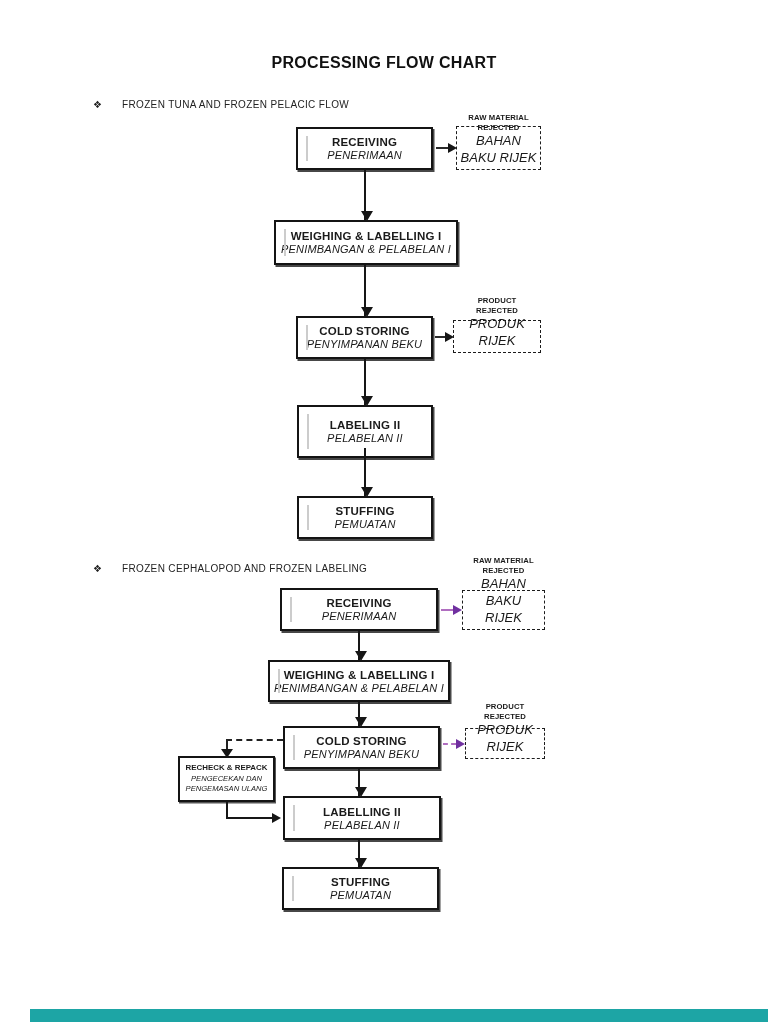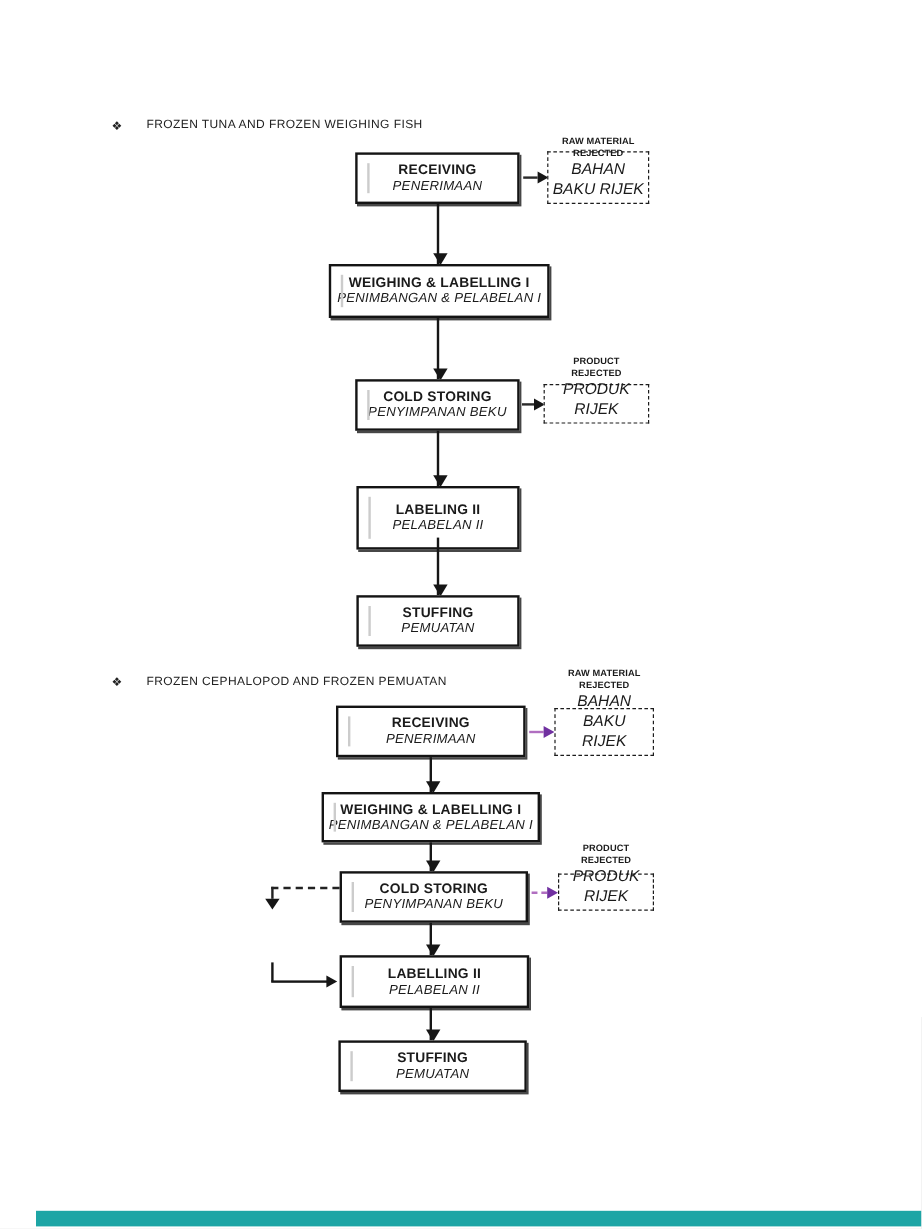--- a/index.html
+++ b/index.html
@@ -69,23 +69,24 @@
   .head-down{width:0;height:0;border-left:6px solid transparent;border-right:6px solid transparent;border-top:9px solid #161616;}
   .head-right{width:0;height:0;border-top:5px solid transparent;border-bottom:5px solid transparent;border-left:9px solid #161616;}
   
   .bottom-bar{left:30px;top:1009px;width:738px;height:13px;background:#1da5a5;}
 </style>
 </head>
 <body>
 
 <div class="page">
 
+  <div class="abs page-title">PROCESSING FLOW CHART</div>
 
   <span class="abs bullet" style="left:93px;top:99px;">❖</span>
-  <span class="abs section-heading" style="left:122px;top:99px;">FROZEN TUNA AND FROZEN WEIGHING FISH</span>
+  <span class="abs section-heading" style="left:122px;top:99px;">FROZEN TUNA AND FROZEN PELACIC FLOW</span>
 
   <div class="flow-box" style="left:296px;top:127px;width:137px;height:43px;">
     <span class="lbl">RECEIVING</span>
     <span class="sub">PENERIMAAN</span>
   </div>
   <div class="abs harrow" style="left:436px;top:147px;width:12px;"></div>
   <div class="abs reject-box" style="left:456px;top:126px;width:85px;height:44px;">
     <span class="lbl">RAW MATERIAL REJECTED</span>
     <span class="sub">BAHAN BAKU RIJEK</span>
   </div>
@@ -113,21 +114,21 @@
     <span class="sub">PELABELAN II</span>
   </div>
   <div class="abs varrow" style="left:364px;top:448px;height:48px;"></div>
 
   <div class="flow-box" style="left:297px;top:496px;width:136px;height:43px;">
     <span class="lbl">STUFFING</span>
     <span class="sub">PEMUATAN</span>
   </div>
 
   <span class="abs bullet" style="left:93px;top:563px;">❖</span>
-  <span class="abs section-heading" style="left:122px;top:563px;">FROZEN CEPHALOPOD AND FROZEN PEMUATAN</span>
+  <span class="abs section-heading" style="left:122px;top:563px;">FROZEN CEPHALOPOD AND FROZEN LABELING</span>
 
   <div class="flow-box" style="left:280px;top:588px;width:158px;height:43px;">
     <span class="lbl">RECEIVING</span>
     <span class="sub">PENERIMAAN</span>
   </div>
   <div class="abs harrow purple" style="left:441px;top:609px;width:12px;"></div>
   <div class="abs reject-box" style="left:462px;top:590px;width:83px;height:40px;">
     <span class="lbl">RAW MATERIAL REJECTED</span>
     <span class="sub">BAHAN BAKU RIJEK</span>
   </div>
@@ -146,20 +147,24 @@
   <div class="abs harrow purple" style="left:443px;top:743px;width:13px;"></div>
   <div class="abs reject-box" style="left:465px;top:728px;width:80px;height:31px;">
     <span class="lbl">PRODUCT REJECTED</span>
     <span class="sub">PRODUK RIJEK</span>
   </div>
 
   <div class="abs hdash" style="left:226px;top:739px;width:57px;"></div>
   <div class="abs vdash" style="left:226px;top:739px;height:10px;"></div>
   <div class="abs head-down" style="left:221px;top:749px;"></div>
 
+  <div class="abs loop-box" style="left:178px;top:756px;width:97px;height:46px;">
+    <span class="lbl">RECHECK &amp; REPACK</span>
+    <span class="sub">PENGECEKAN DAN PENGEMASAN ULANG</span>
+  </div>
 
   <div class="abs vsolid" style="left:226px;top:802px;height:16px;"></div>
   <div class="abs hsolid" style="left:226px;top:817px;width:47px;"></div>
   <div class="abs head-right" style="left:272px;top:813px;"></div>
 
   <div class="abs varrow" style="left:358px;top:769px;height:27px;"></div>
 
   <div class="flow-box" style="left:283px;top:796px;width:158px;height:44px;text-align:right;">
     <span class="lbl">LABELLING II</span>
     <span class="sub">PELABELAN II</span>

